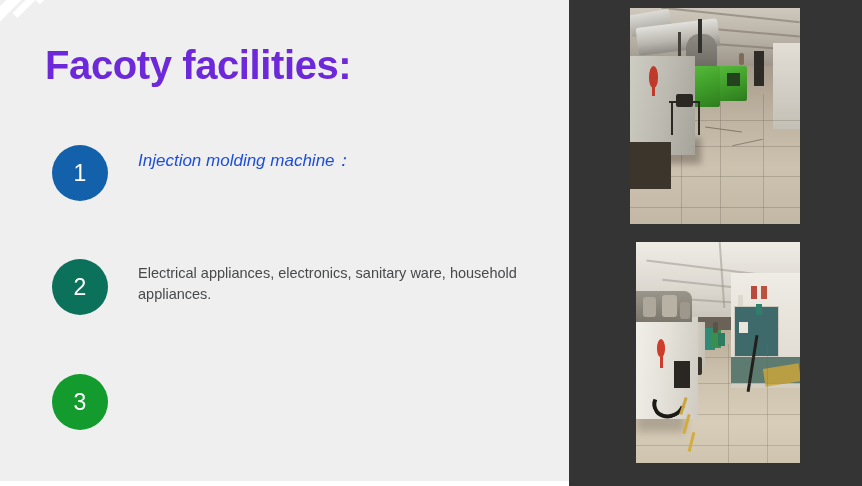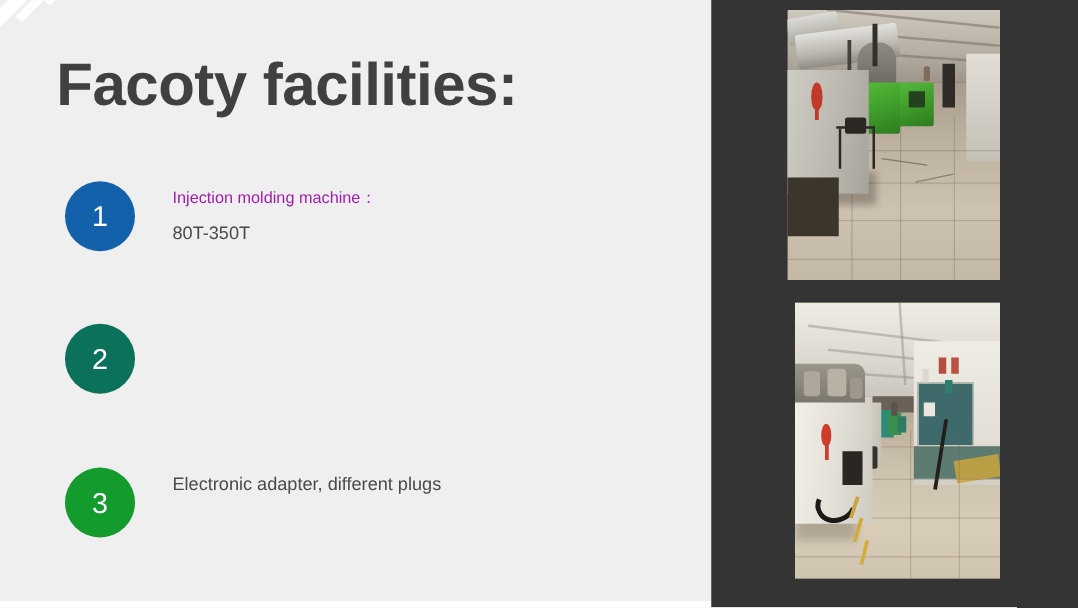--- a/index.html
+++ b/index.html
@@ -57,23 +57,23 @@
   .stripe.s1 { width: 8px;  height: 120px; left: 12px;  top: -8px;  opacity: 0.95; }
   .stripe.s2 { width: 8px;  height: 96px;  left: 36px;  top: -16px; opacity: 0.95; }
   .stripe.s3 { width: 7px;  height: 58px;  left: 58px;  top: -4px;  opacity: 0.95; }
   .stripe.s4 { width: 7px;  height: 68px;  left: 84px;  top: -26px; opacity: 0.95; }
 
   
   .slide-title {
     position: absolute;
     left: 45px;
     top: 43px;
-    font-size: 48px;
+    font-size: 40px;
     font-weight: bold;
-    color: #404040;
+    color: #6d28d9;
     letter-spacing: -0.4px;
     line-height: 1.1;
     white-space: nowrap;
   }
 
   
   .items {
     position: absolute;
     left: 0;
     top: 0;
@@ -106,25 +106,26 @@
   .badge-1 { background: #1461ab; }
   .badge-2 { background: #0c715b; }
   .badge-3 { background: #139b2e; }
 
   .item-text {
     margin-left: 30px;
     padding-top: 4px;
     max-width: 400px;
   }
   .item-heading {
-    font-size: 13px;
-    color: #a21caf;
+    font-size: 17px;
+    color: #1d4ed8;
     line-height: 1.45;
     margin-bottom: 9px;
     white-space: nowrap;
+    font-style: italic;
   }
   .item-body {
     font-size: 14.5px;
     color: #47494b;
     line-height: 1.45;
   }
 
   
   .right-panel {
     position: absolute;
@@ -384,34 +385,33 @@
     </div>
 
     <div class="slide-title">Facoty facilities:</div>
 
     <div class="items">
 
       <div class="item item-1">
         <div class="badge badge-1">1</div>
         <div class="item-text">
           <div class="item-heading">Injection molding machine：</div>
-          <div class="item-body">80T-350T</div>
         </div>
       </div>
 
       <div class="item item-2">
         <div class="badge badge-2">2</div>
         <div class="item-text">
+          <div class="item-body">Electrical appliances, electronics, sanitary ware, household appliances.</div>
         </div>
       </div>
 
       <div class="item item-3">
         <div class="badge badge-3">3</div>
         <div class="item-text">
-          <div class="item-body">Electronic adapter, different plugs</div>
         </div>
       </div>
 
     </div>
   </div>
 
   <div class="bottom-white-strip"></div>
 
   <div class="right-panel">
 

